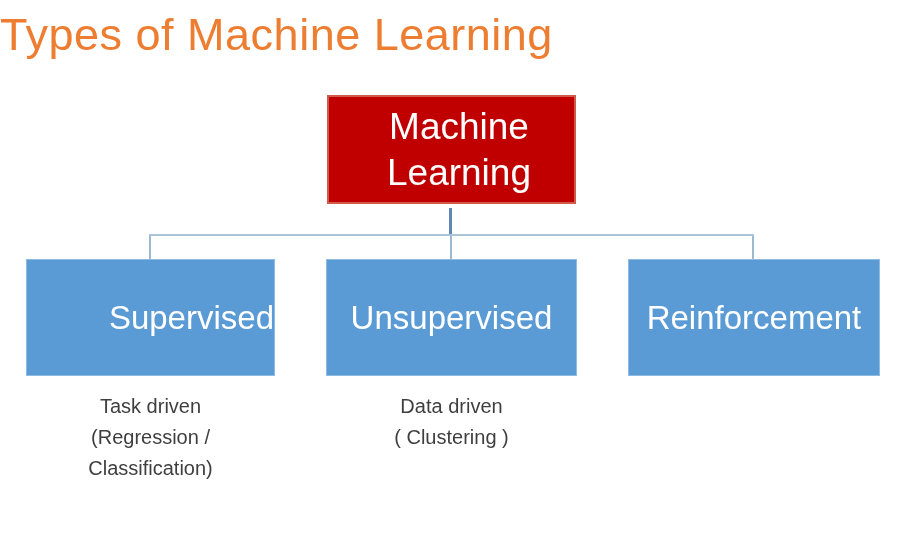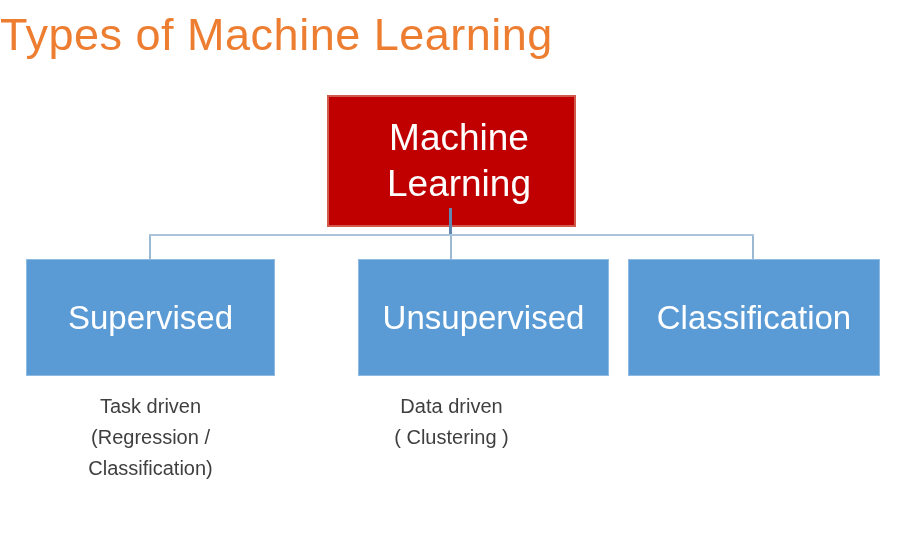--- a/index.html
+++ b/index.html
@@ -33,37 +33,37 @@
     align-items: center;
     justify-content: center;
     text-align: center;
     color: #ffffff;
     box-sizing: border-box;
   }
   .root-node {
     left: 327px;
     top: 95px;
     width: 249px;
-    height: 132px;
+    height: 109px;
     background: #C00000;
     border: 2px solid #d25a4d;
     font-size: 37px;
     line-height: 46px;
     padding-left: 15px;
   }
   .branch-node {
     top: 259px;
     height: 117px;
     background: #5B9BD5;
     border: 1px solid #8fbbe3;
     font-size: 33px;
     line-height: 40px;
   }
-  .branch-0 { left: 26px;  width: 249px; }
-  .branch-1 { left: 326px; width: 251px; margin-left: 32px; }
+  .branch-0 { left: 26px;  width: 249px; justify-content: flex-end; }
+  .branch-1 { left: 326px; width: 251px; }
   .branch-2 { left: 628px; width: 252px; }
 
   .connector {
     position: absolute;
   }
   .stub-root {
     left: 449px;
     top: 208px;
     width: 3px;
     height: 28px;
@@ -118,21 +118,21 @@
 
   <div class="node branch-node branch-0">
     <span>Supervised</span>
   </div>
 
   <div class="node branch-node branch-1">
     <span>Unsupervised</span>
   </div>
 
   <div class="node branch-node branch-2">
-    <span>Classification</span>
+    <span>Reinforcement</span>
   </div>
 
   <div class="description desc-1">Data driven
 ( Clustering )</div>
 
   <div class="description desc-0">Task driven
 (Regression /
 Classification)</div>
 
 

